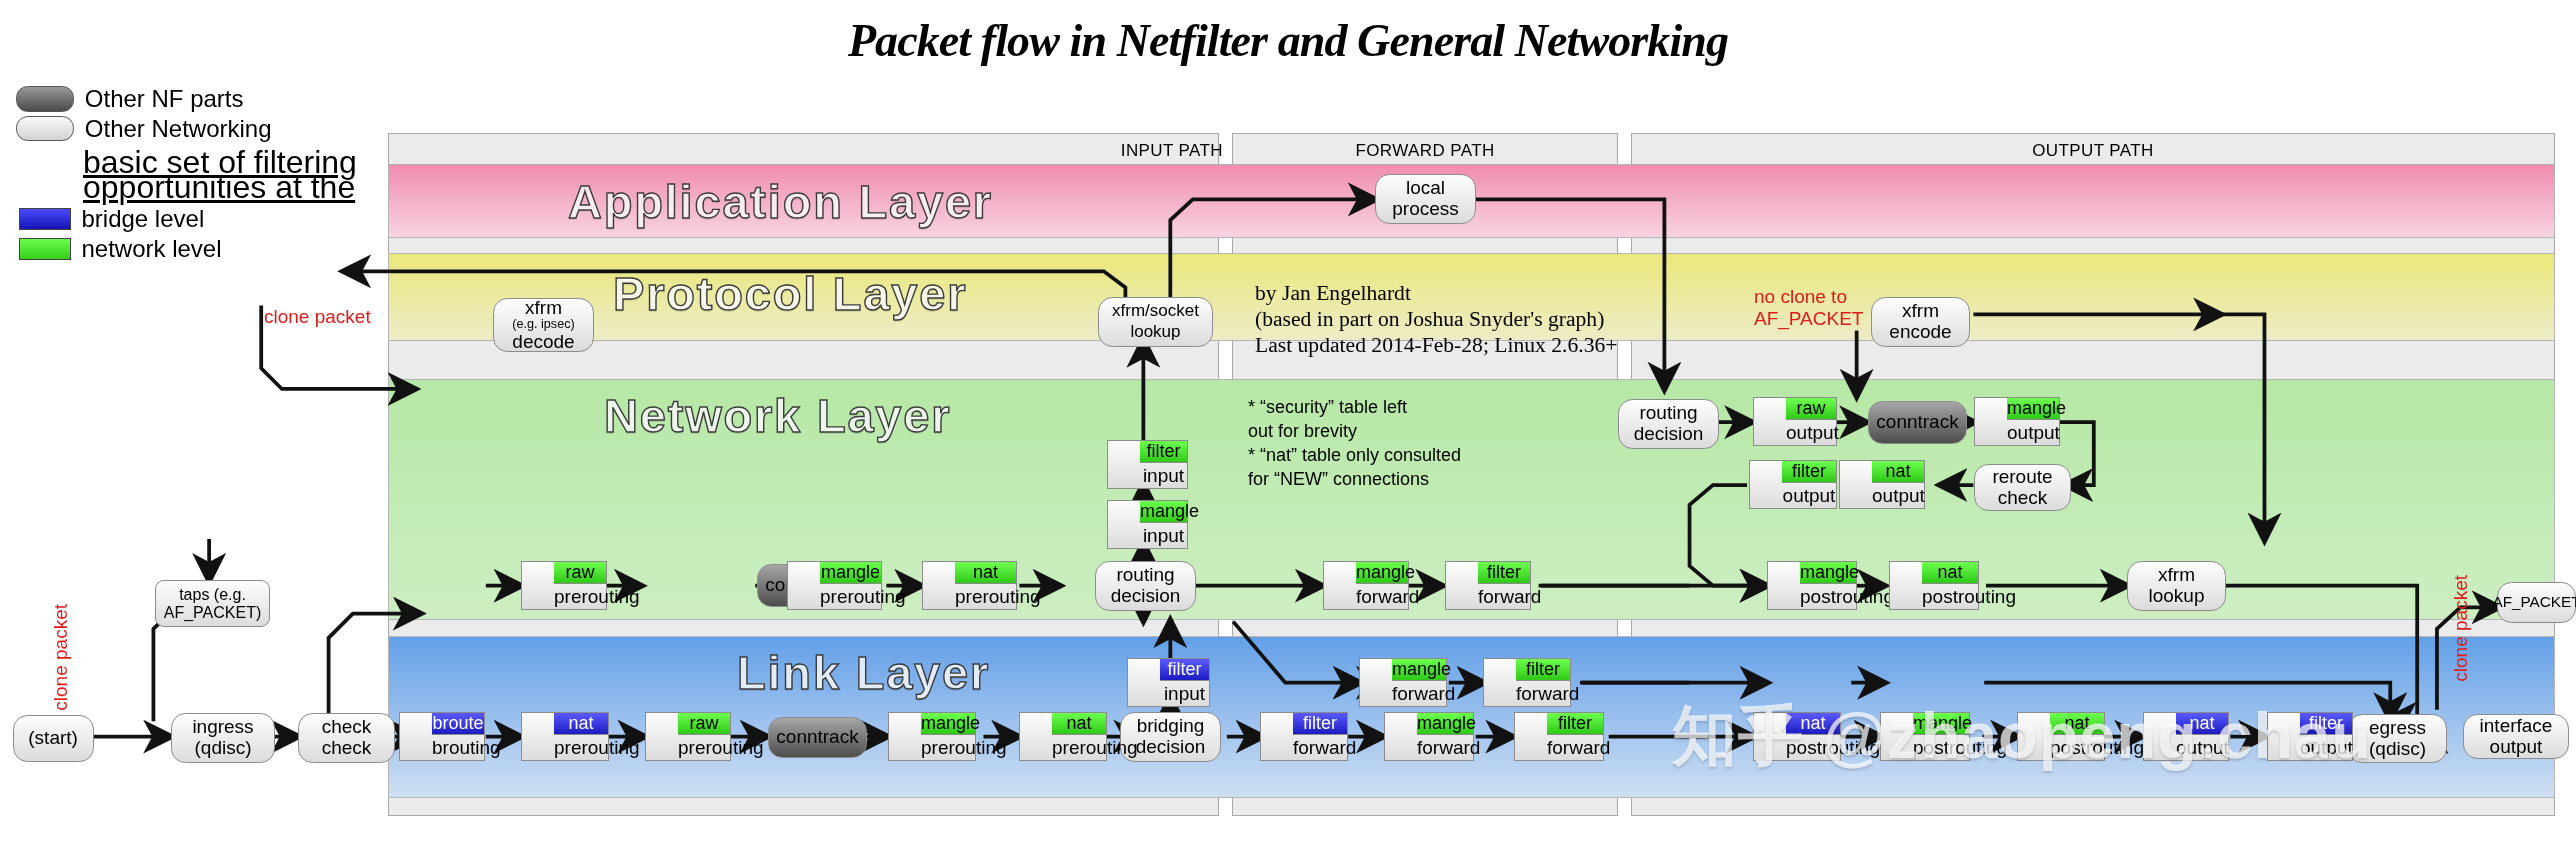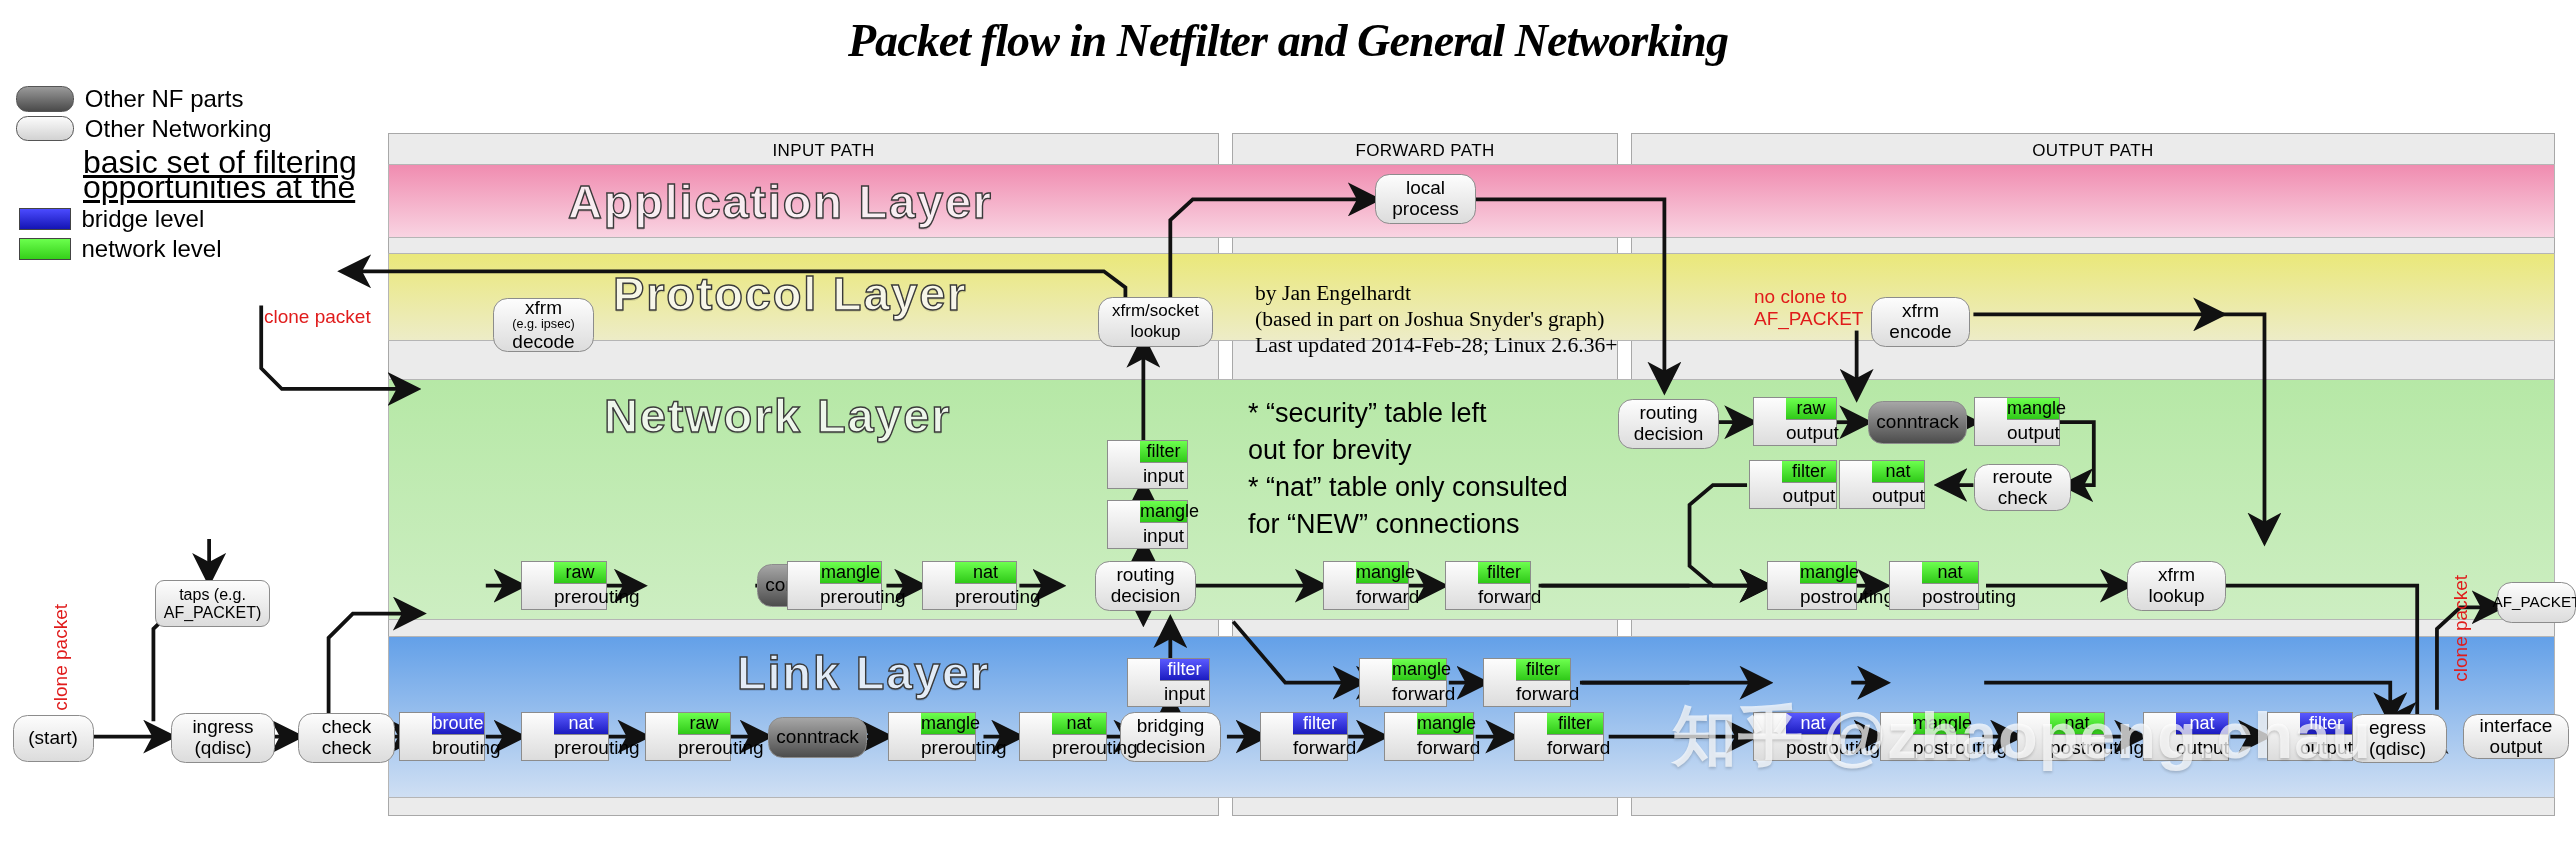--- a/index.html
+++ b/index.html
@@ -50,21 +50,21 @@
   .tbl .bd{height:25px;line-height:25px;}
 
   .pill{position:absolute;box-sizing:border-box;border:0.9px solid #8c8c8c;border-radius:14.4px;
         background:linear-gradient(to bottom,#fdfdfd,#dcdcdc);
         font-size:19px;text-align:center;display:flex;flex-direction:column;
         align-items:center;justify-content:center;line-height:20.7px;}
   .pill.dark{background:linear-gradient(to bottom,#a6a6a6,#4d4d4d);color:#000;}
   .pill .sm{font-size:12.6px;line-height:13.5px;}
 
   
-  .note{position:absolute;font-size:27px;line-height:37px;white-space:pre-line;}
+  .note{position:absolute;font-size:18px;line-height:24px;white-space:pre-line;}
   .note.serif{font-family:"Liberation Serif",serif;font-size:21.6px;line-height:26px;}
   .red{color:#e01b1b;font-size:19px;line-height:21.6px;}
   .vert{writing-mode:vertical-rl;transform:rotate(180deg);}
 
   
   #edges{position:absolute;left:0;top:0;width:2576px;height:857px;pointer-events:none;}
 
   
   #wm{position:absolute;left:1672px;top:692px;font-size:65px;font-weight:700;
       color:rgba(255,255,255,.72);text-shadow:0 1.8px 2.7px rgba(0,0,0,.16);
@@ -92,21 +92,21 @@
   </div>
   <div class="lg-row">
     <span class="lg-sq green"></span>
     <span class="lg-txt">network level</span>
   </div>
 </div>
 
 <div class="pathcol" style="left:388px;width:831px;"></div>
 <div class="pathcol" style="left:1232px;width:386px;"></div>
 <div class="pathcol" style="left:1631px;width:924px;"></div>
-<div class="pathcap" style="left:408px;width:831px;">INPUT PATH</div>
+<div class="pathcap" style="left:392px;width:831px;text-align:right;">INPUT PATH</div>
 <div class="pathcap" style="left:1232px;width:386px;">FORWARD PATH</div>
 <div class="pathcap" style="left:1631px;width:924px;">OUTPUT PATH</div>
 
 <div class="band band-pink" style="left:388px;top:164px;width:2167px;height:74px;"></div>
 <div class="band band-yellow" style="left:388px;top:253px;width:2167px;height:88px;"></div>
 <div class="band band-green" style="left:388px;top:379px;width:2167px;height:241px;"></div>
 <div class="band band-blue" style="left:388px;top:636px;width:2167px;height:162px;"></div>
 
 <div class="bandlabel" style="left:568px;top:174px;">Application Layer</div>
 <div class="bandlabel" style="left:613px;top:266px;">Protocol Layer</div>

